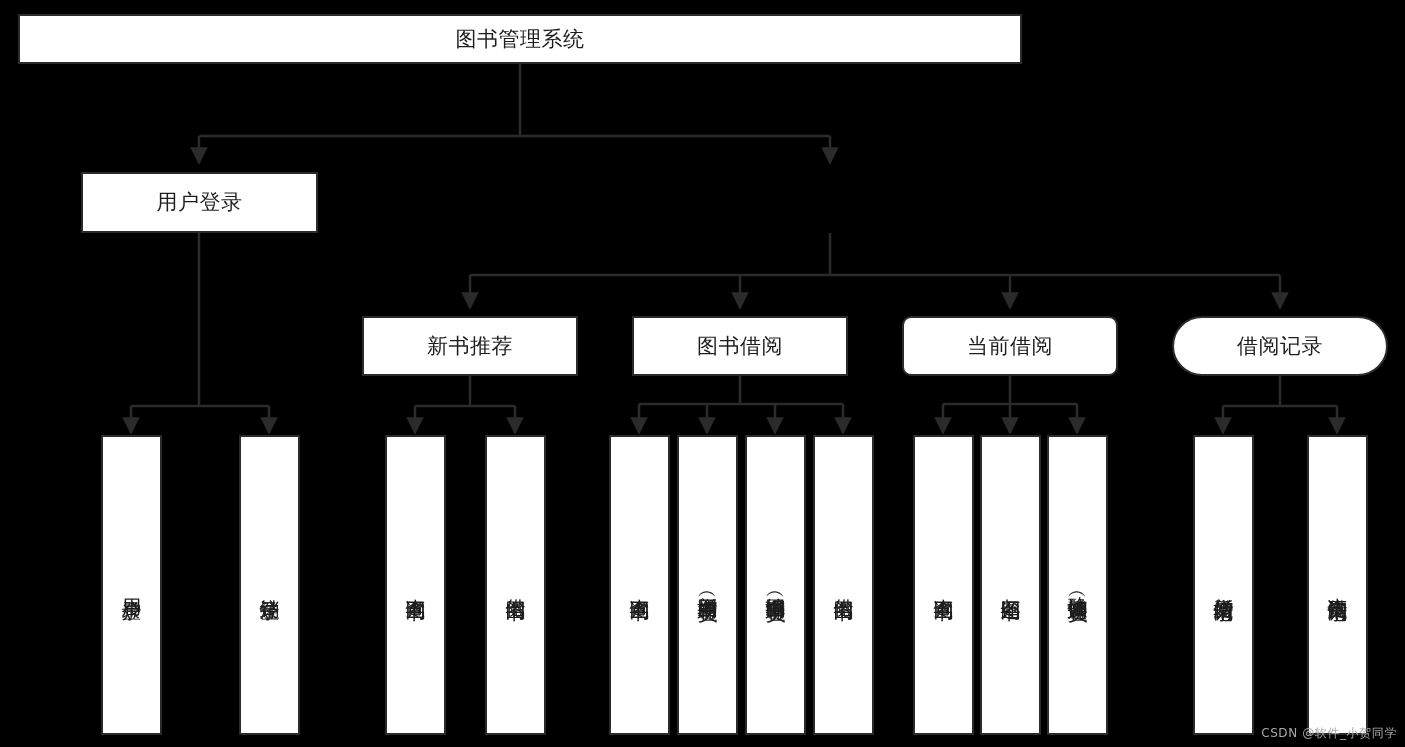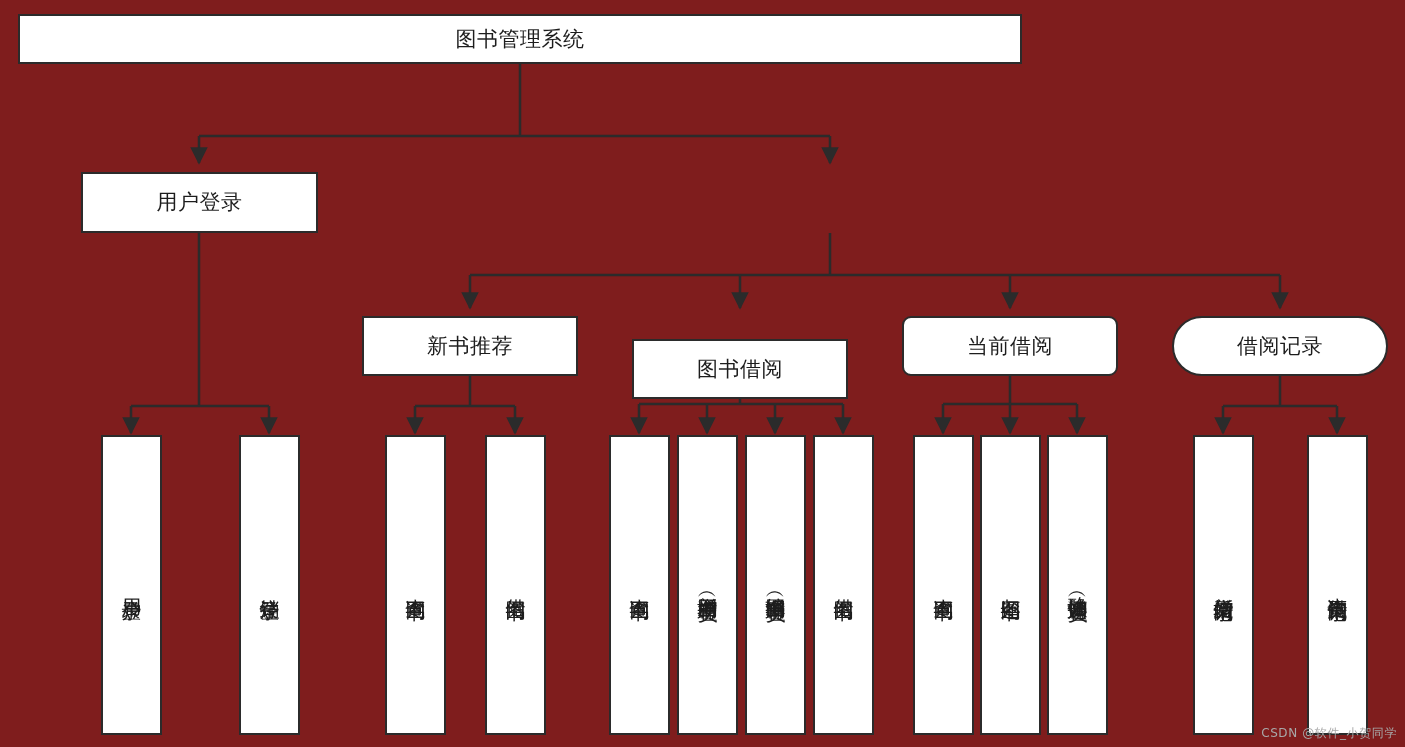--- a/index.html
+++ b/index.html
@@ -5,21 +5,21 @@
   html,body{margin:0;padding:0;background:#ffffff;}
   body{
     font-family:"DejaVu Sans","Liberation Sans",sans-serif;
     color:#1a1a1a;
     -webkit-font-smoothing:antialiased;
   }
   #canvas{
     position:relative;
     width:1405px;
     height:747px;
-    background:#7f1d1d;
+    background:#000000;
     overflow:hidden;
   }
   svg#wires{
     position:absolute;
     left:0;top:0;
     width:1405px;height:747px;
     pointer-events:none;
   }
   .node{
     position:absolute;
@@ -124,21 +124,21 @@
     <span class="node-label">图书管理系统</span>
   </div>
 
   <div class="node" style="left:81px;top:172px;width:237px;height:61px;">
     <span class="node-label">用户登录</span>
   </div>
 
   <div class="node" style="left:362px;top:316px;width:216px;height:60px;text-align:right;">
     <span class="node-label">新书推荐</span>
   </div>
-  <div class="node" style="left:632px;top:316px;width:216px;height:60px;margin-top:23px;">
+  <div class="node" style="left:632px;top:316px;width:216px;height:60px;">
     <span class="node-label">图书借阅</span>
   </div>
   <div class="node" style="left:902px;top:316px;width:216px;height:60px;border-radius:9px;">
     <span class="node-label">当前借阅</span>
   </div>
   <div class="node" style="left:1172px;top:316px;width:216px;height:60px;border-radius:30px;">
     <span class="node-label">借阅记录</span>
   </div>
 
   <div class="node leaf" style="left:101px;top:435px;width:61px;height:300px;">

